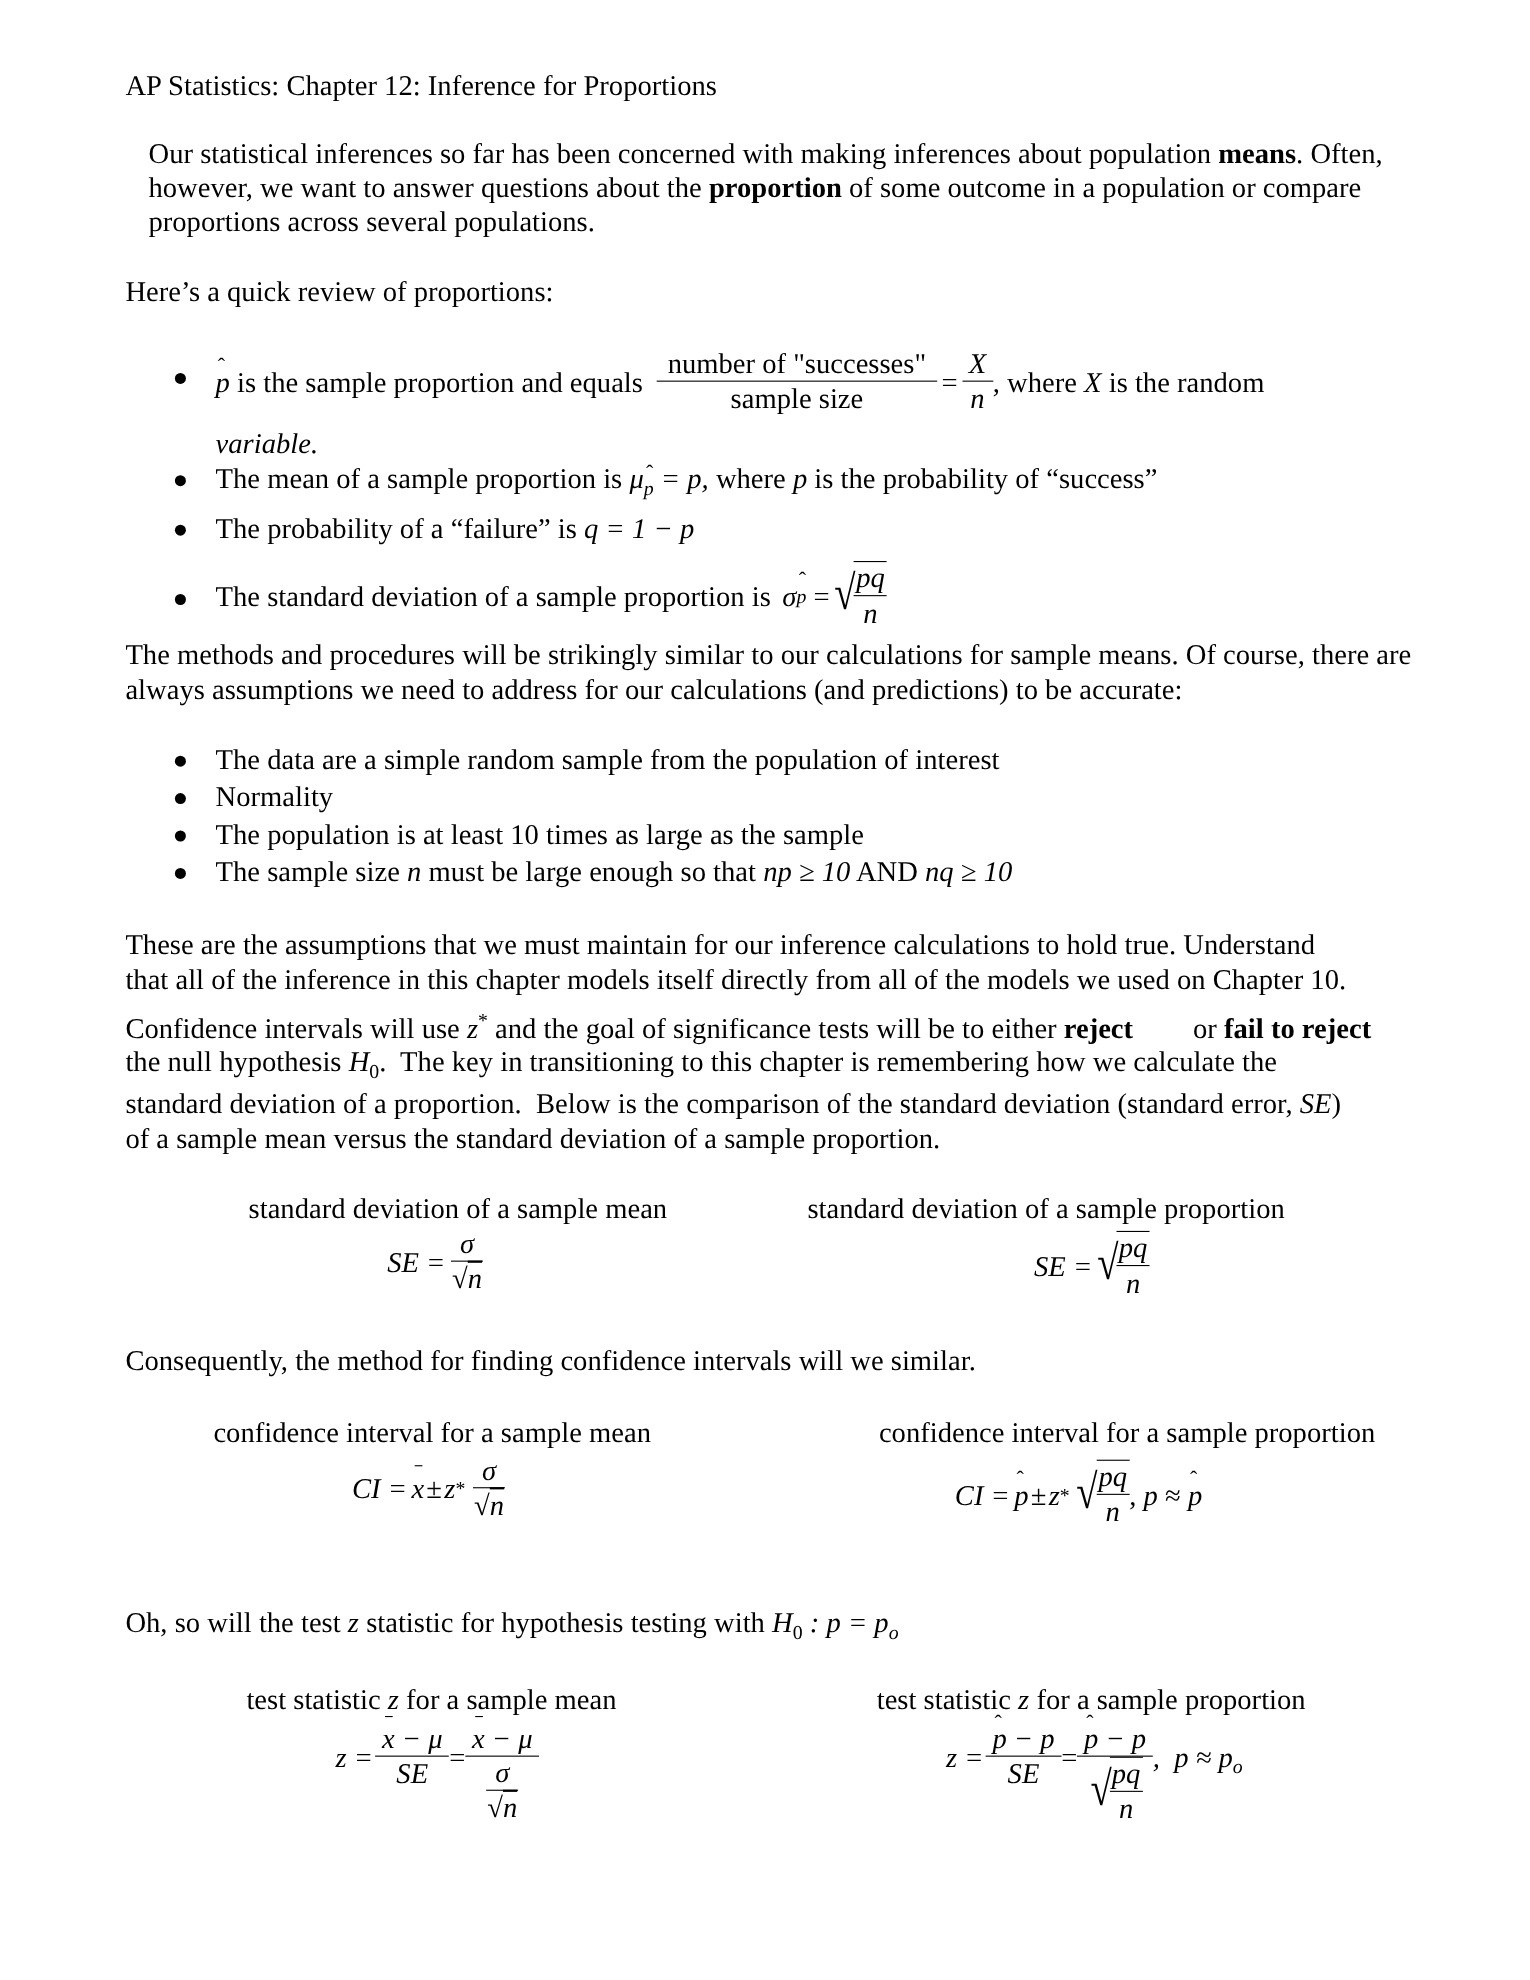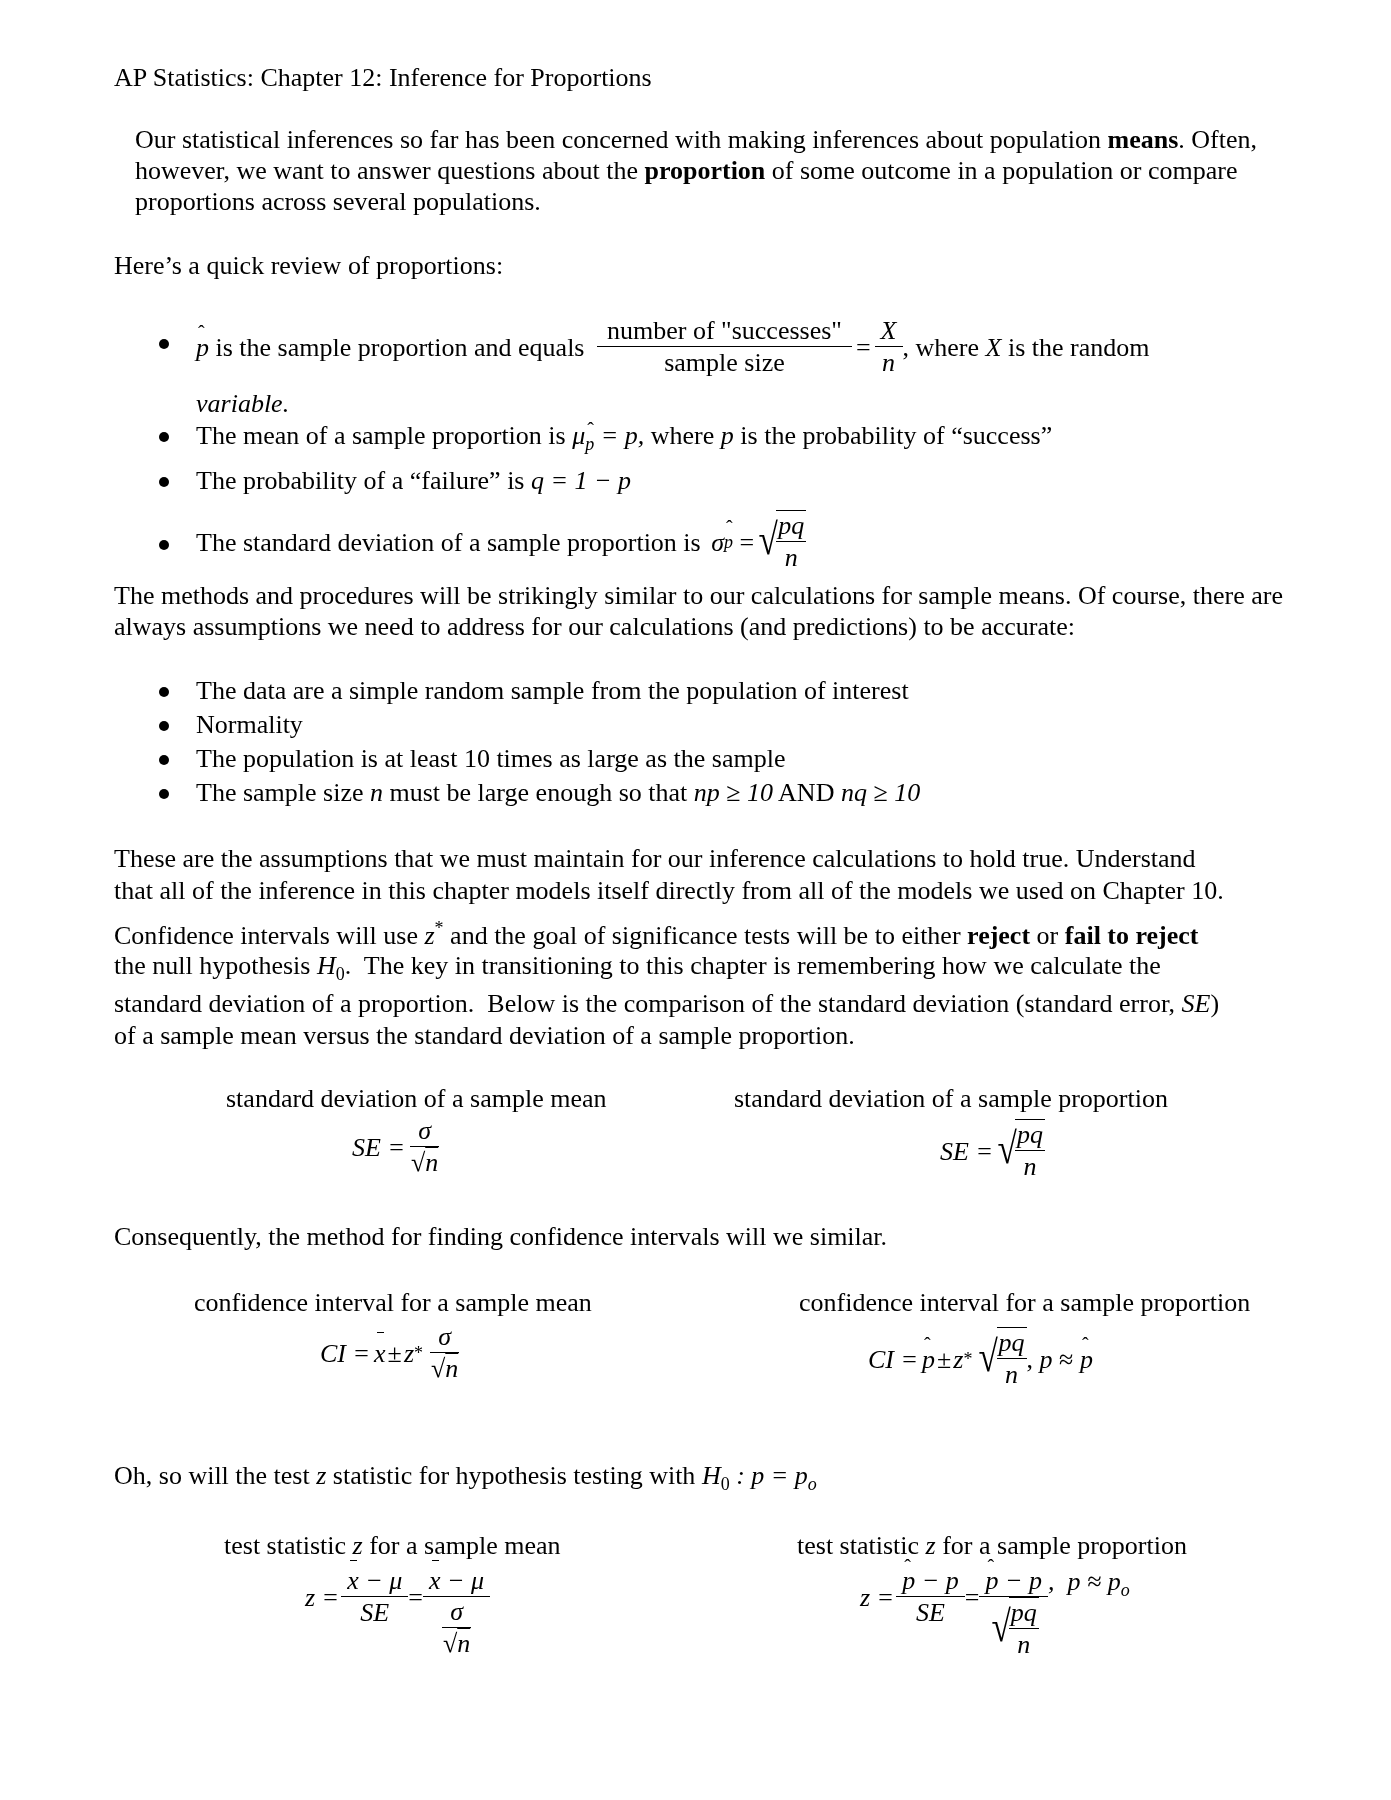--- a/index.html
+++ b/index.html
@@ -93,21 +93,21 @@
 <div class="bullet" style="left:159px; top:755px;"></div>
 <div class="abs" style="left:196px; top:743px;">The population is at least 10 times as large as the sample</div>
 <div class="bullet" style="left:159px; top:789px;"></div>
 <div class="abs" style="left:196px; top:777px;">
   <span style="white-space:pre;">The sample size </span><i>n</i><span style="white-space:pre;"> must be large enough so that </span><i>np ≥ 10</i><span style="white-space:pre;"> AND </span><i>nq ≥ 10</i>
 </div>
 
 <div class="line" style="top:843px;">These are the assumptions that we must maintain for our inference calculations to hold true.  Understand</div>
 <div class="line" style="top:875px;">that all of the inference in this chapter models itself directly from all of the models we used on Chapter 10.</div>
 <div class="line" style="top:913px;">
-  <span style="white-space:pre;">Confidence intervals will use </span><i>z</i><sup>*</sup><span style="white-space:pre;"> and the goal of significance tests will be to either </span><b>reject</b><span style="white-space:pre;"> or </span><b>fail to reject</b>
+  <span style="white-space:pre;">Confidence intervals will use </span><i>z</i><sup>*</sup><span style="white-space:pre;"> and the goal of significance tests will be to either </span><b>reject</b><span style="white-space:pre;margin-left:48px;"> or </span><b>fail to reject</b>
 </div>
 <div class="line" style="top:950px;">
   <span style="white-space:pre;">the null hypothesis </span><i>H</i><sub>0</sub><span style="white-space:pre;">.  The key in transitioning to this chapter is remembering how we calculate the</span>
 </div>
 <div class="line" style="top:988px;">
   <span style="white-space:pre;">standard deviation of a proportion.  Below is the comparison of the standard deviation (standard error, </span><i>SE</i><span>)</span>
 </div>
 <div class="line" style="top:1020px;">of a sample mean versus the standard deviation of a sample proportion.</div>
 
 <div class="abs" style="left:202px; top:1083px;margin-left:24px;">standard deviation of a sample mean</div>
@@ -210,14 +210,14 @@
         <span class="rad" style="font-style:normal;">√</span>
         <span class="under">
             <span class="frac">
               <span class="num">pq</span>
               <span class="den">n</span>
             </span>
           </span>
       </span>
     </span>
   </span>
-  <span style=""><i style="white-space:pre;">,  p ≈ p</i><sub class="it">o</sub></span>
+  <span style="margin-top:16px;"><i style="white-space:pre;">,  p ≈ p</i><sub class="it">o</sub></span>
 </div>
 
 </body></html>

